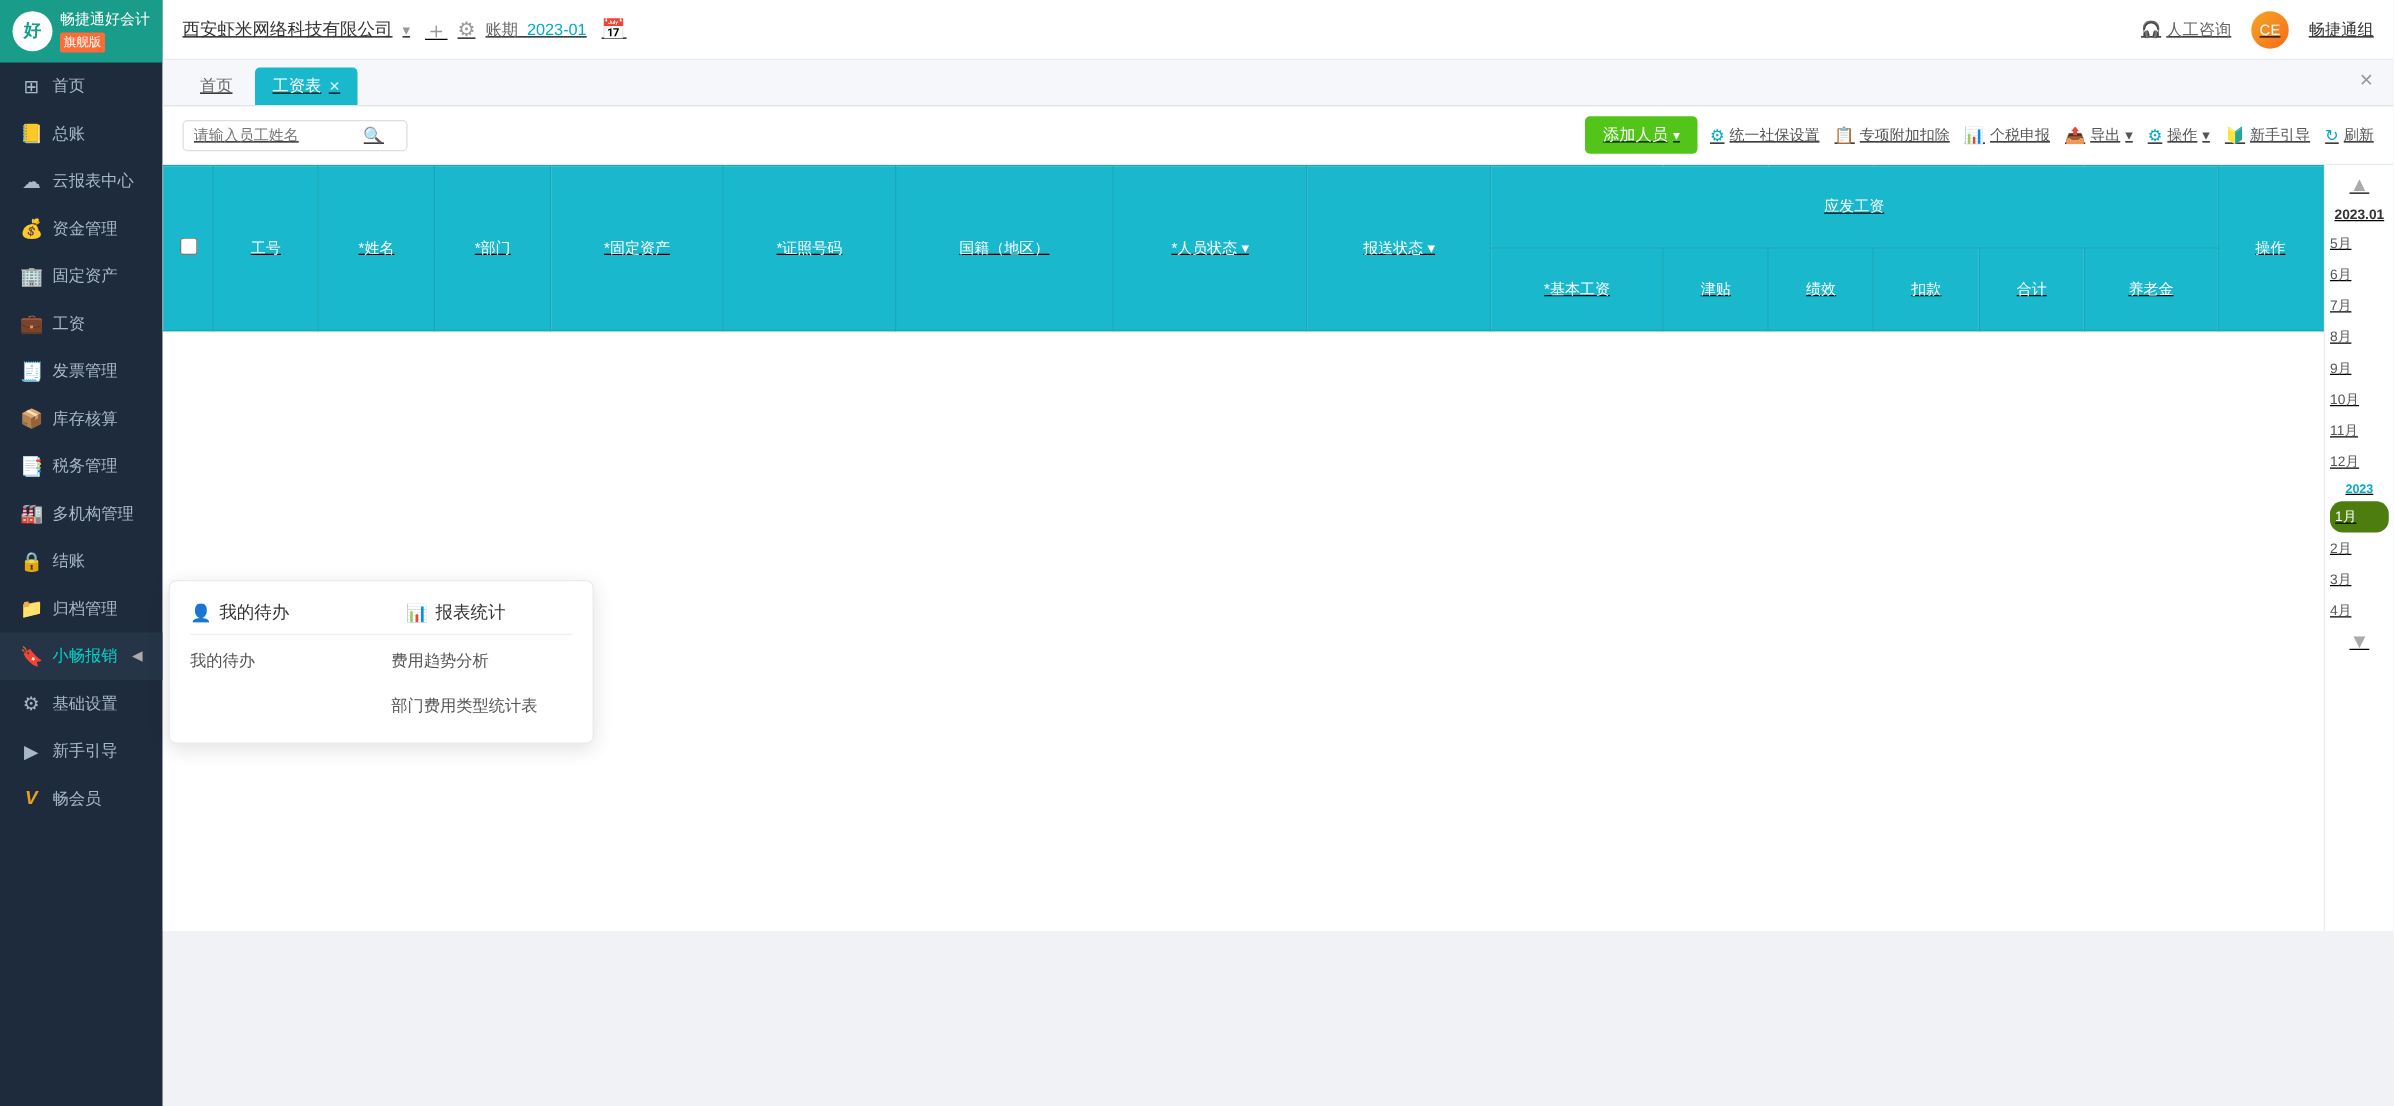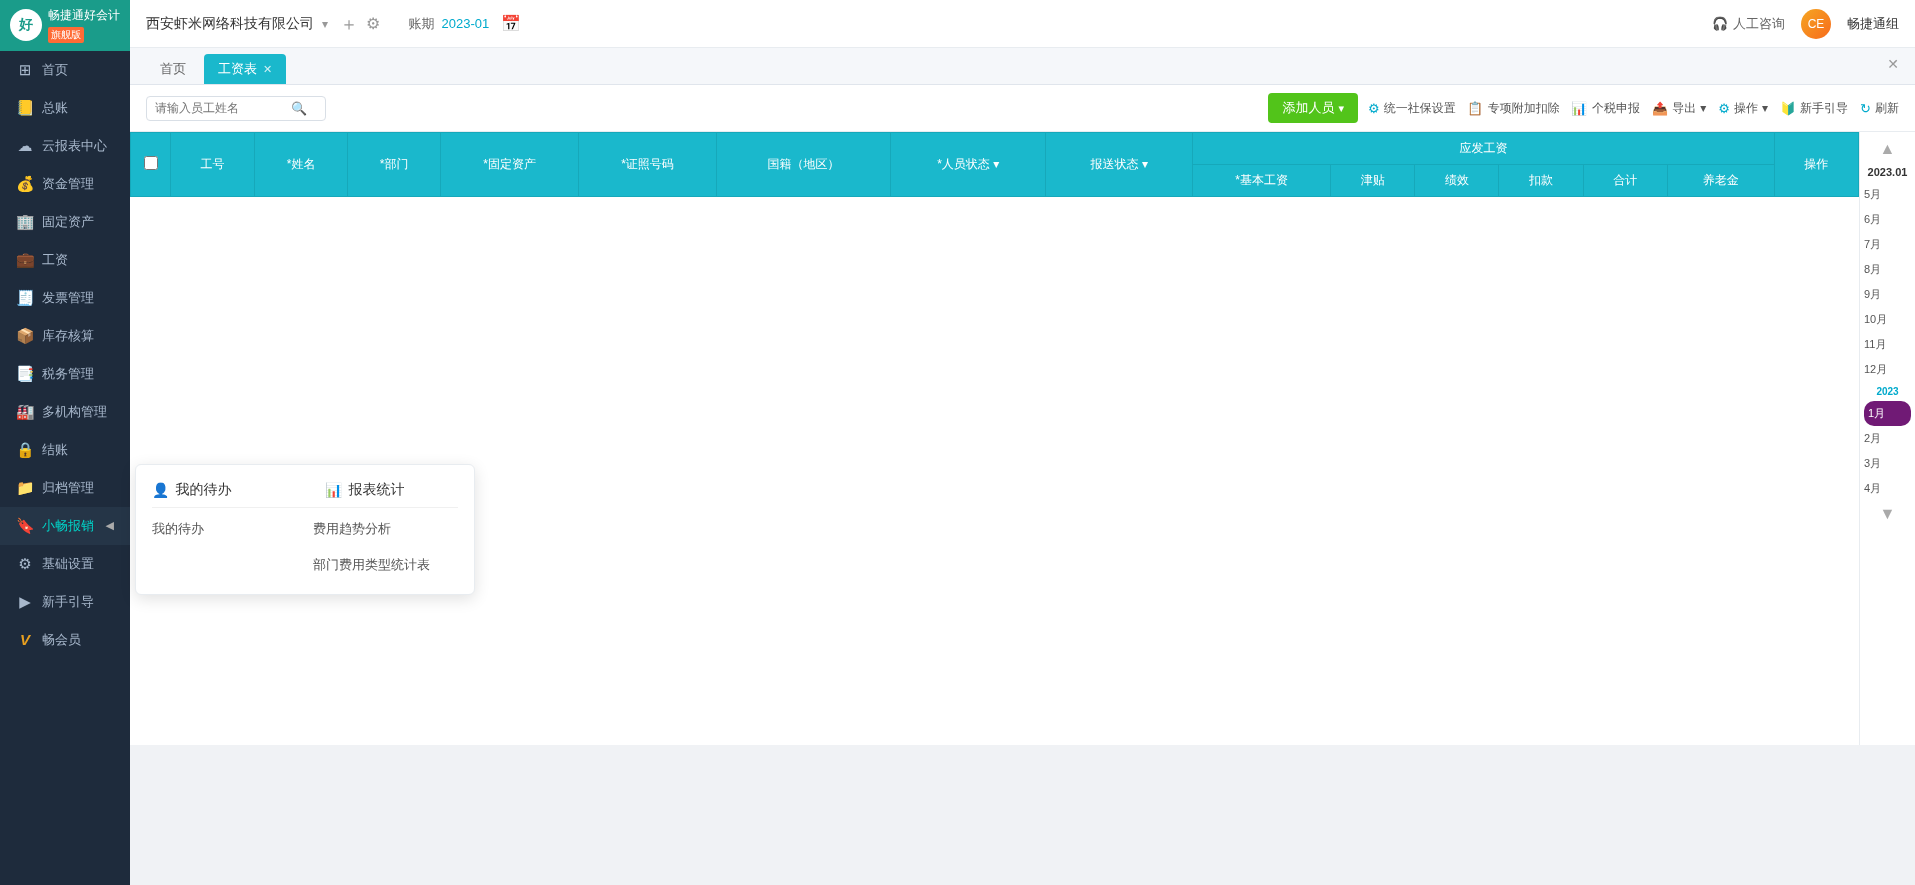--- a/index.html
+++ b/index.html
@@ -50,20 +50,21 @@
     .sidebar-item.active { background: #253547; color: #00d4c8; }
     .sidebar-item .icon { font-size: 15px; width: 18px; text-align: center; }
 
     
     .main-content {
       flex: 1;
       display: flex;
       flex-direction: column;
       height: 745px;
       overflow: hidden;
+      text-decoration: underline;
     }
 
     
     .topbar {
       background: white;
       height: 48px;
       display: flex;
       align-items: center;
       padding: 0 16px;
       border-bottom: 1px solid #e8ecf0;
@@ -71,21 +72,21 @@
     }
     .company-name {
       font-size: 14px;
       color: #333;
       font-weight: 500;
       cursor: pointer;
     }
     .topbar-chevron { color: #999; font-size: 12px; cursor: pointer; }
     .topbar-add { color: #999; font-size: 18px; cursor: pointer; margin-left: 4px; }
     .topbar-settings { color: #999; font-size: 16px; cursor: pointer; }
-    .topbar-period { font-size: 13px; color: #666; margin-left: 20px; }
+    .topbar-period { font-size: 13px; color: #666; margin-left: 0; }
     .topbar-period span { font-weight: 500; }
     .topbar-cal { color: #00aacc; cursor: pointer; margin-left: 4px; }
     .topbar-right {
       margin-left: auto;
       display: flex;
       align-items: center;
       gap: 16px;
     }
     .topbar-help { display: flex; align-items: center; gap: 4px; color: #666; font-size: 13px; cursor: pointer; }
     .topbar-help .icon { color: #00aacc; }
@@ -189,21 +190,21 @@
       position: relative;
     }
     .salary-table {
       width: 100%;
       border-collapse: collapse;
       font-size: 12px;
     }
     .salary-table th {
       background: #1ab8cc;
       color: white;
-      padding: 7px 10px;
+      padding: 24px 10px;
       text-align: center;
       border: 1px solid #16a8ba;
       white-space: nowrap;
       font-weight: 500;
     }
     .th-checkbox { width: 40px; }
     .checkbox-input { width: 14px; height: 14px; cursor: pointer; }
 
     
     .empty-state {
@@ -243,21 +244,21 @@
     }
     .timeline-month {
       width: 100%;
       text-align: left;
       padding: 5px 4px;
       cursor: pointer;
       color: #555;
       font-size: 11px;
     }
     .timeline-month.active {
-      background: #701a75;
+      background: #4d7c0f;
       color: white;
       border-radius: 10px;
       margin: 0 4px;
       width: calc(100% - 8px);
     }
     .timeline-arrow {
       cursor: pointer;
       color: #aaa;
       font-size: 16px;
       padding: 4px;

